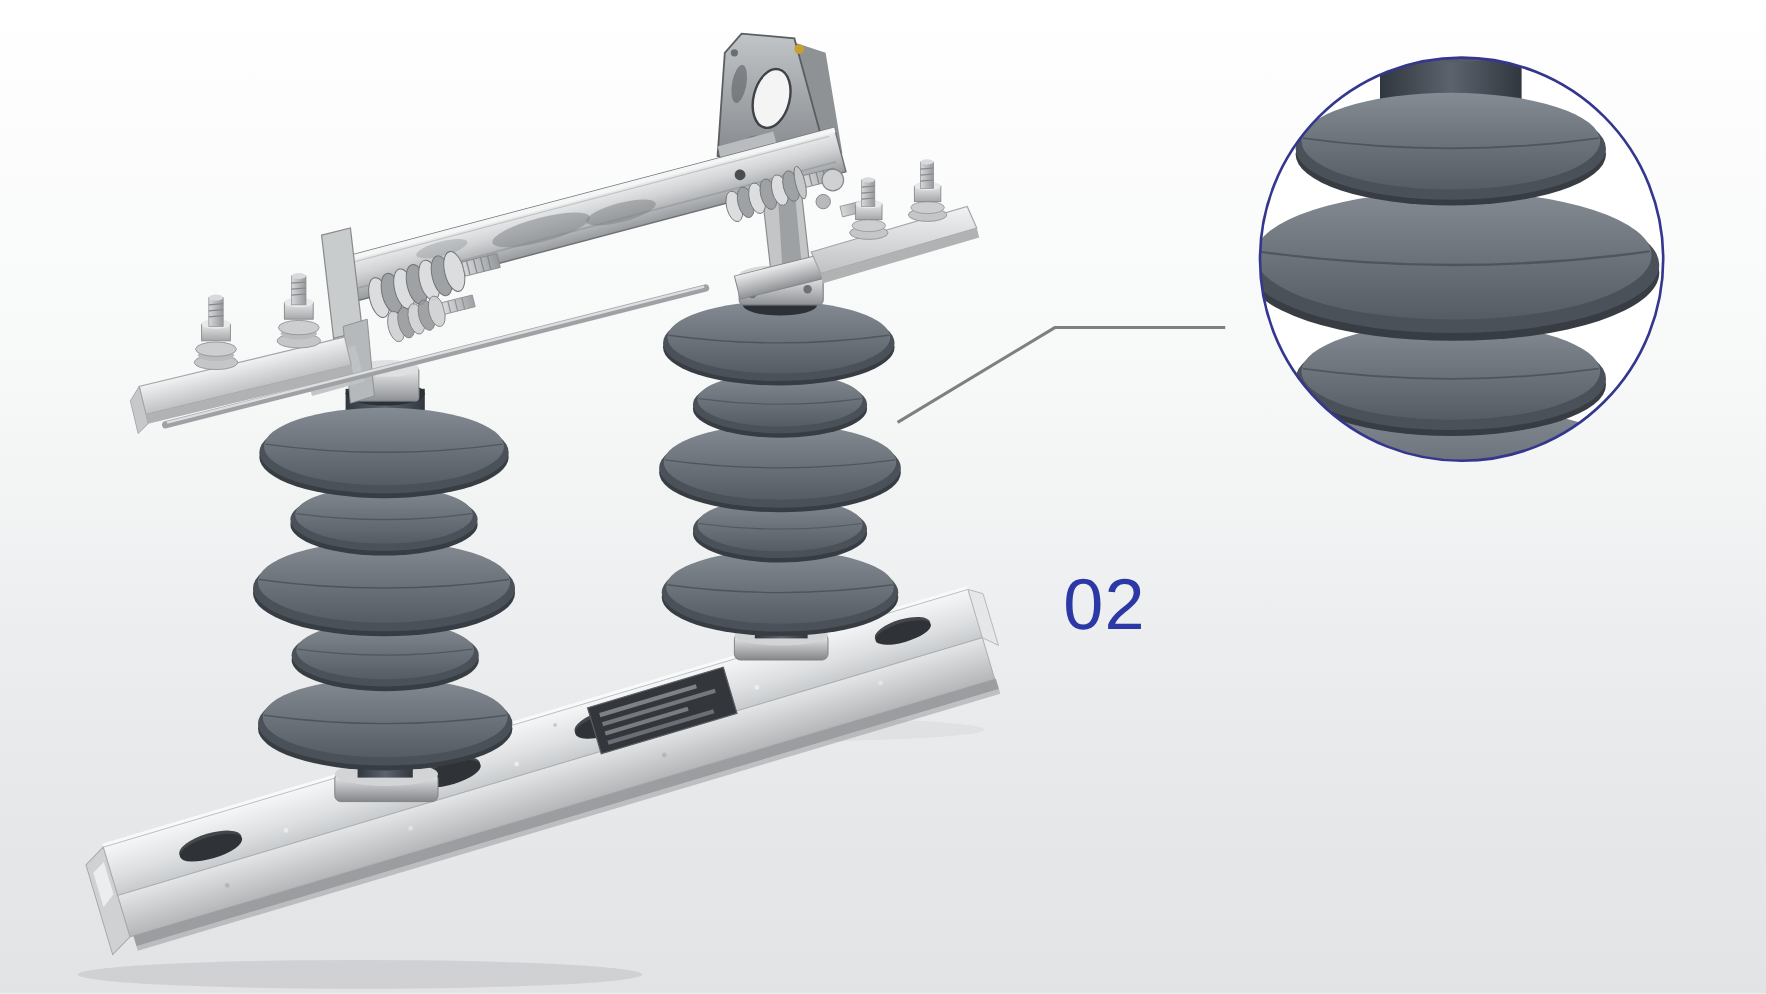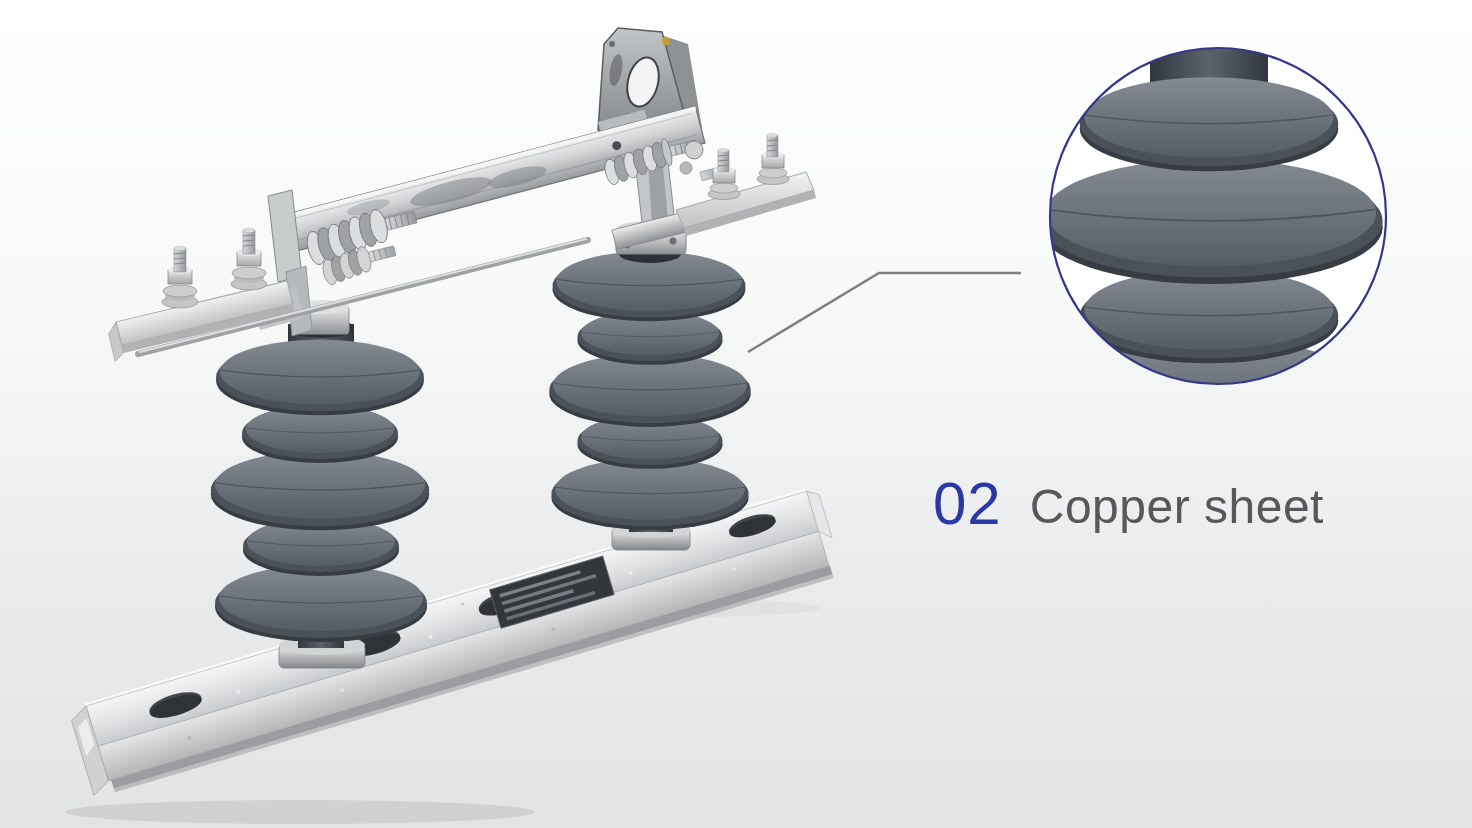--- a/index.html
+++ b/index.html
@@ -4,22 +4,22 @@
 <style>
   html,body{margin:0;padding:0;}
   body{
     width:1472px;height:828px;overflow:hidden;
     font-family:"Liberation Sans", sans-serif;
     background:linear-gradient(180deg,#ffffff 0%,#f7f8f8 38%,#eaebec 70%,#e2e3e5 100%);
     position:relative;
   }
   .stage{position:absolute;left:0;top:0;width:1472px;height:828px;}
   .annotation{
-    position:absolute;left:933px;top:474px;width:480px;
-    display:flex;align-items:center;gap:28px;
+    position:absolute;left:886px;top:474px;width:480px;
+    display:flex;align-items:center;gap:10px;
   }
   .annotation .num{
     font-size:60px;line-height:1.0;color:#2b38a6;letter-spacing:1px;font-weight:500;
   }
   .annotation .label{
     font-size:48px;line-height:1.13;color:#57585a;padding-top:6px;letter-spacing:0.5px;
   }
 </style>
 </head>
 <body>
@@ -340,16 +340,15 @@
       <ellipse cx="1209" cy="30" rx="56" ry="14" fill="#646b74"></ellipse>
     </g>
     <circle cx="1218" cy="216" r="168" fill="none" stroke="#34378d" stroke-width="2.2"></circle>
   </g>
 </svg>
 
 
 <div class="annotation">
   <div class="num">02</div>
   <div class="label">
-    <div>Copper sheet</div>
   </div>
 </div>
 </div>
 
 </body></html>

